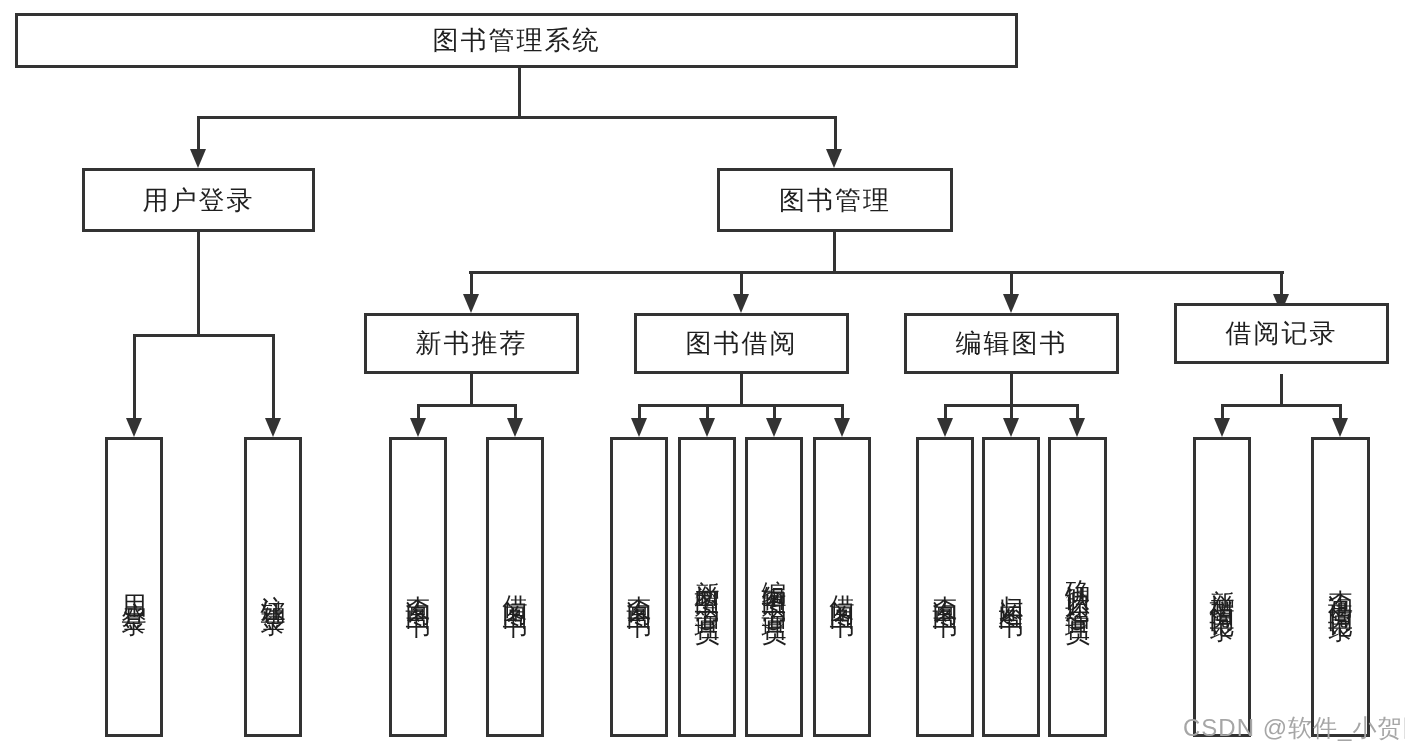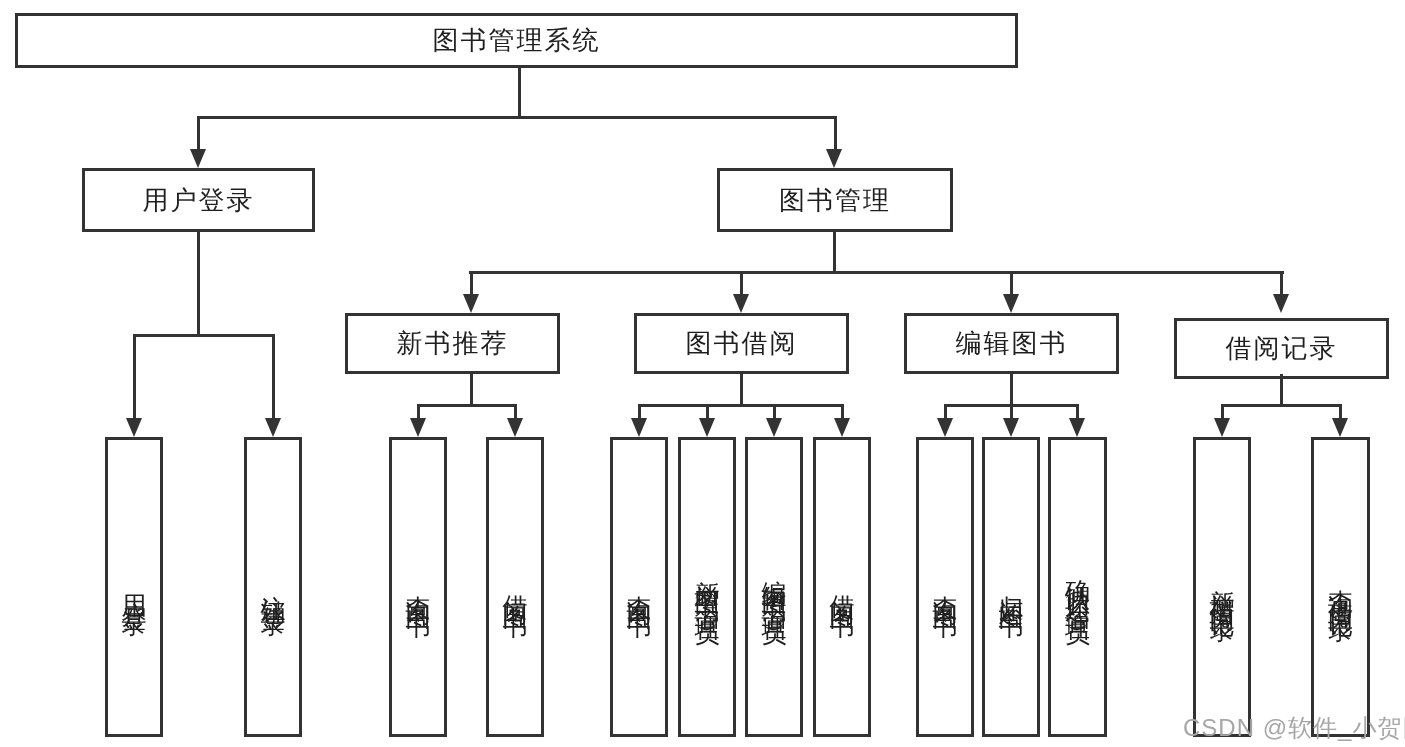--- a/index.html
+++ b/index.html
@@ -82,30 +82,30 @@
   <div class="hline" style="left:469px;top:271px;width:815px;"></div>
   <div class="vline" style="left:470px;top:271px;height:25px;"></div>
   <div class="arr" style="left:463px;top:294px;"></div>
   <div class="vline" style="left:740px;top:271px;height:25px;"></div>
   <div class="arr" style="left:733px;top:294px;"></div>
   <div class="vline" style="left:1010px;top:271px;height:25px;"></div>
   <div class="arr" style="left:1003px;top:294px;"></div>
   <div class="vline" style="left:1280px;top:271px;height:25px;"></div>
   <div class="arr" style="left:1273px;top:294px;"></div>
 
-  <div class="box" style="left:345px;top:313px;width:215px;height:61px;">
+  <div class="box" style="left:364px;top:313px;width:215px;height:61px;">
     <span class="h-label">新书推荐</span>
   </div>
   <div class="box" style="left:634px;top:313px;width:215px;height:61px;">
     <span class="h-label">图书借阅</span>
   </div>
   <div class="box" style="left:904px;top:313px;width:215px;height:61px;">
     <span class="h-label">编辑图书</span>
   </div>
-  <div class="box" style="left:1174px;top:318px;width:215px;height:61px;">
+  <div class="box" style="left:1174px;top:303px;width:215px;height:61px;">
     <span class="h-label">借阅记录</span>
   </div>
 
   <div class="vline" style="left:470px;top:374px;height:32px;"></div>
   <div class="hline" style="left:417px;top:404px;width:100px;"></div>
   <div class="vline" style="left:417px;top:404px;height:16px;"></div>
   <div class="arr" style="left:410px;top:418px;"></div>
   <div class="vline" style="left:514px;top:404px;height:16px;"></div>
   <div class="arr" style="left:507px;top:418px;"></div>
 

